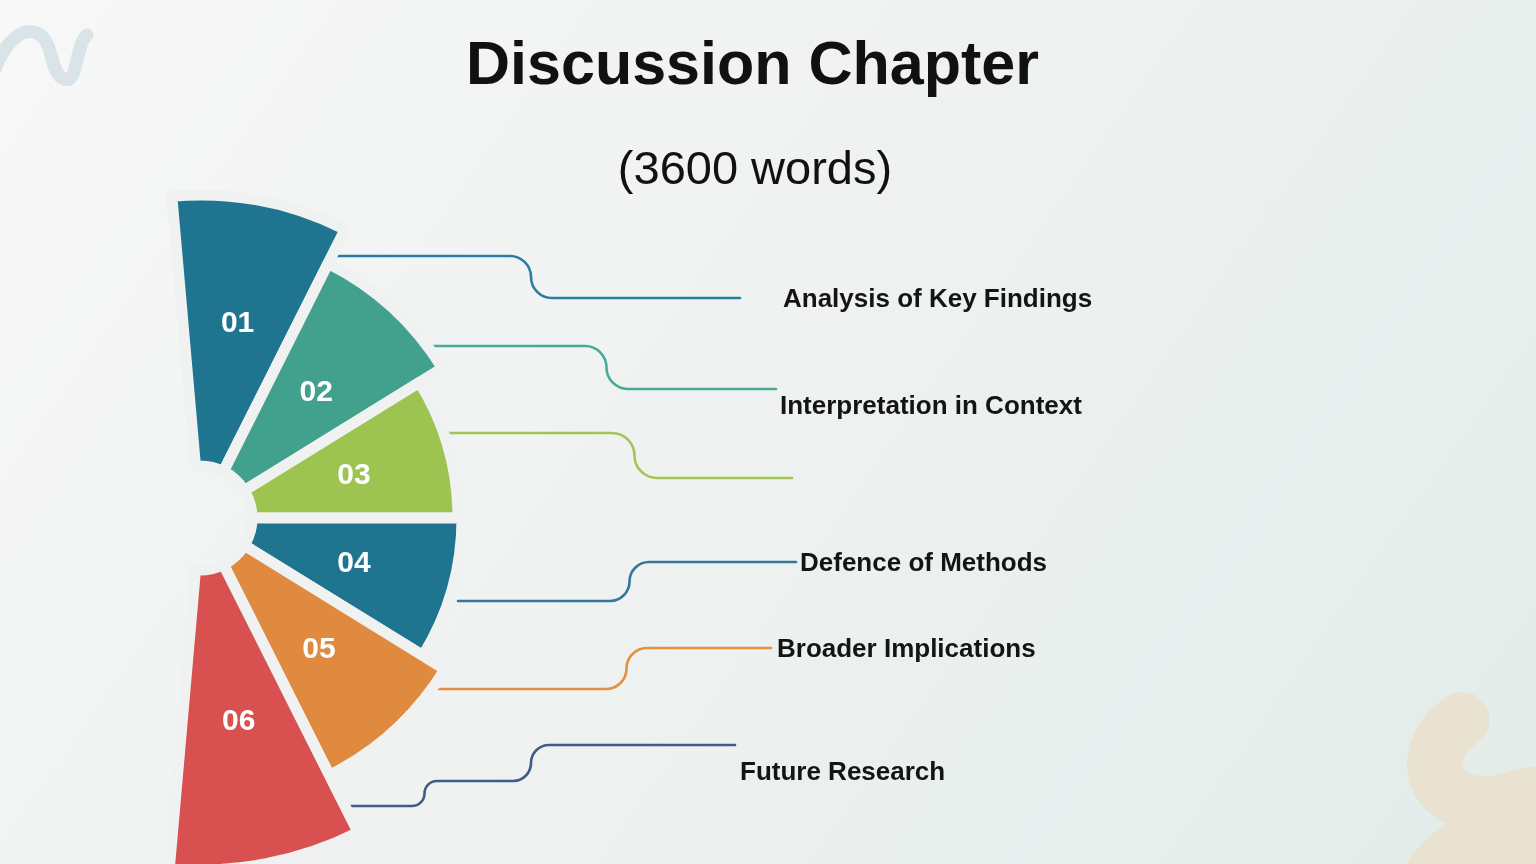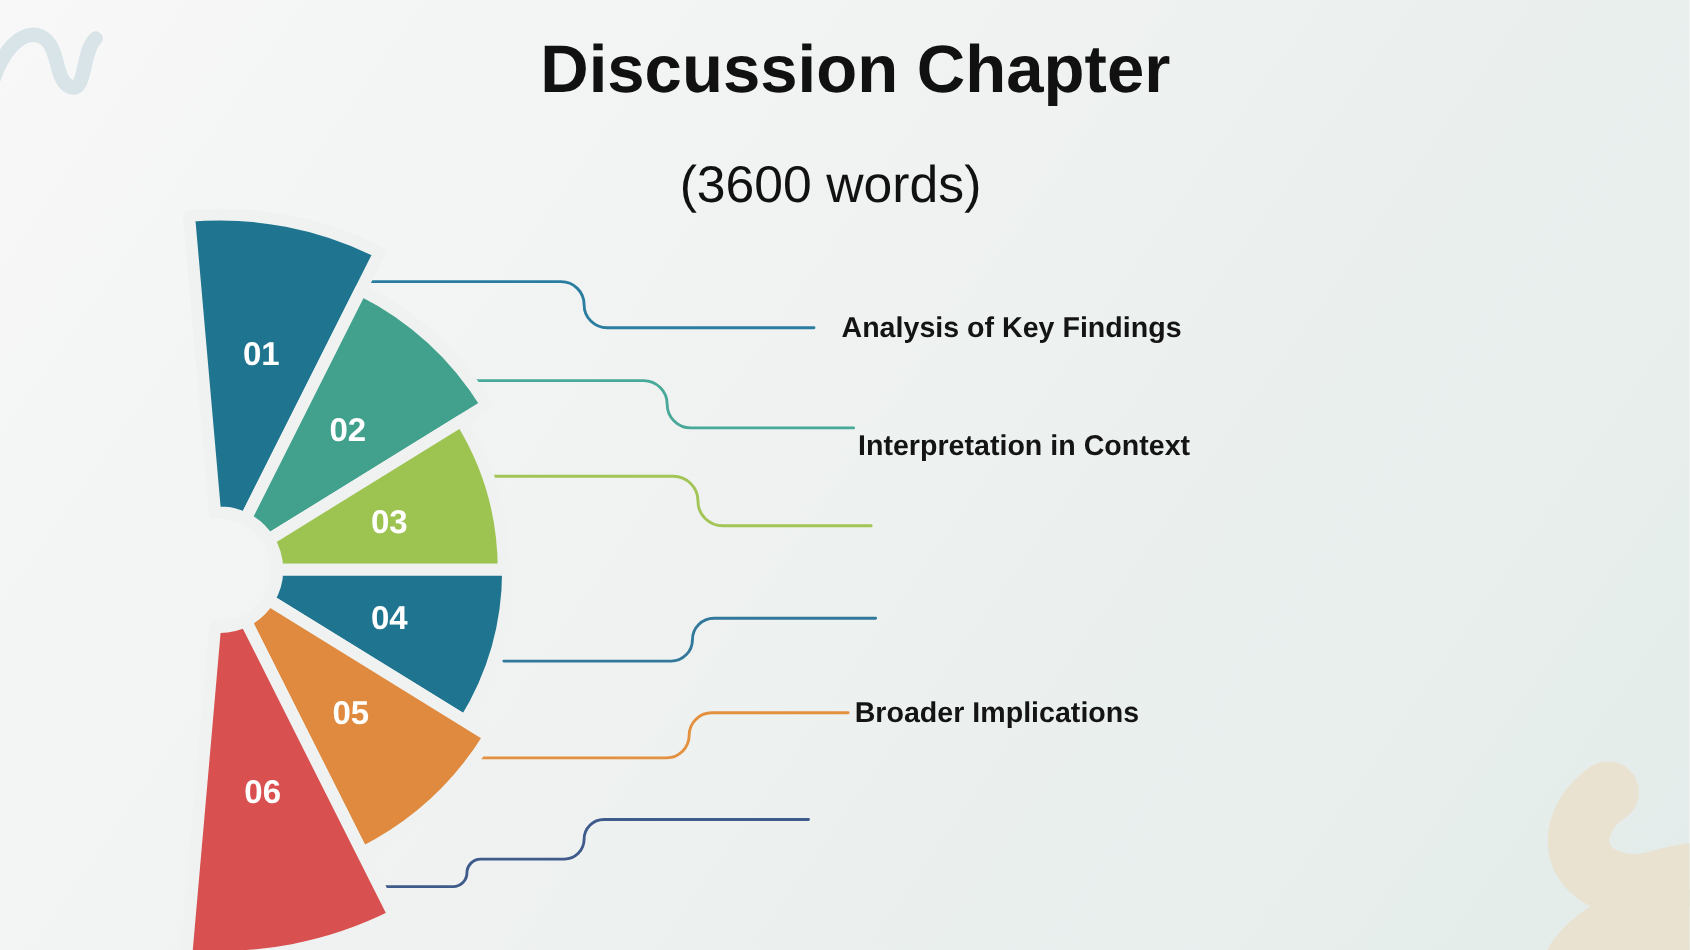--- a/index.html
+++ b/index.html
@@ -8,21 +8,21 @@
     position:relative;
     width:1536px;height:864px;
     overflow:hidden;
     background:linear-gradient(125deg,#f7f8f7 0%,#eff2f1 45%,#e3ecea 100%);
   }
   #fan-svg{position:absolute;left:0;top:0;width:1536px;height:864px;}
   .title{
     position:absolute;left:0;top:30px;width:1505px;
     text-align:center;
     font-size:61px;font-weight:700;color:#111;
-    letter-spacing:0px;line-height:1.1;margin-left:25px;
+    letter-spacing:0px;line-height:1.1;
   }
   .subtitle{
     position:absolute;left:0;top:142px;width:1510px;
     text-align:center;
     font-size:47px;font-weight:400;color:#111;
     line-height:1.1;
   }
   .seg-label{
     position:absolute;
     transform:translateY(-50%);
@@ -58,16 +58,18 @@
         <text x="353.9" y="474.3" fill="#ffffff" font-size="30" font-weight="700" text-anchor="middle" dy="10">03</text>
         <text x="353.9" y="561.7" fill="#ffffff" font-size="30" font-weight="700" text-anchor="middle" dy="10">04</text>
         <text x="318.9" y="647.8" fill="#ffffff" font-size="30" font-weight="700" text-anchor="middle" dy="10">05</text>
         <text x="238.8" y="720.3" fill="#ffffff" font-size="30" font-weight="700" text-anchor="middle" dy="10">06</text>
       </g>
   </svg>
 
   <div class="title">Discussion Chapter</div>
   <div class="subtitle">(3600 words)</div>
 
-  <div class="seg-label" style="left:765px;top:298px">Analysis of Key Findings</div>
+  <div class="seg-label" style="left:783px;top:298px">Analysis of Key Findings</div>
   <div class="seg-label" style="left:780px;top:405px">Interpretation in Context</div>
+  <div class="seg-label" style="left:800px;top:562px">Defence of Methods</div>
   <div class="seg-label" style="left:777px;top:648px">Broader Implications</div>
+  <div class="seg-label" style="left:740px;top:771px">Future Research</div>
 </div>
 
 </body></html>

